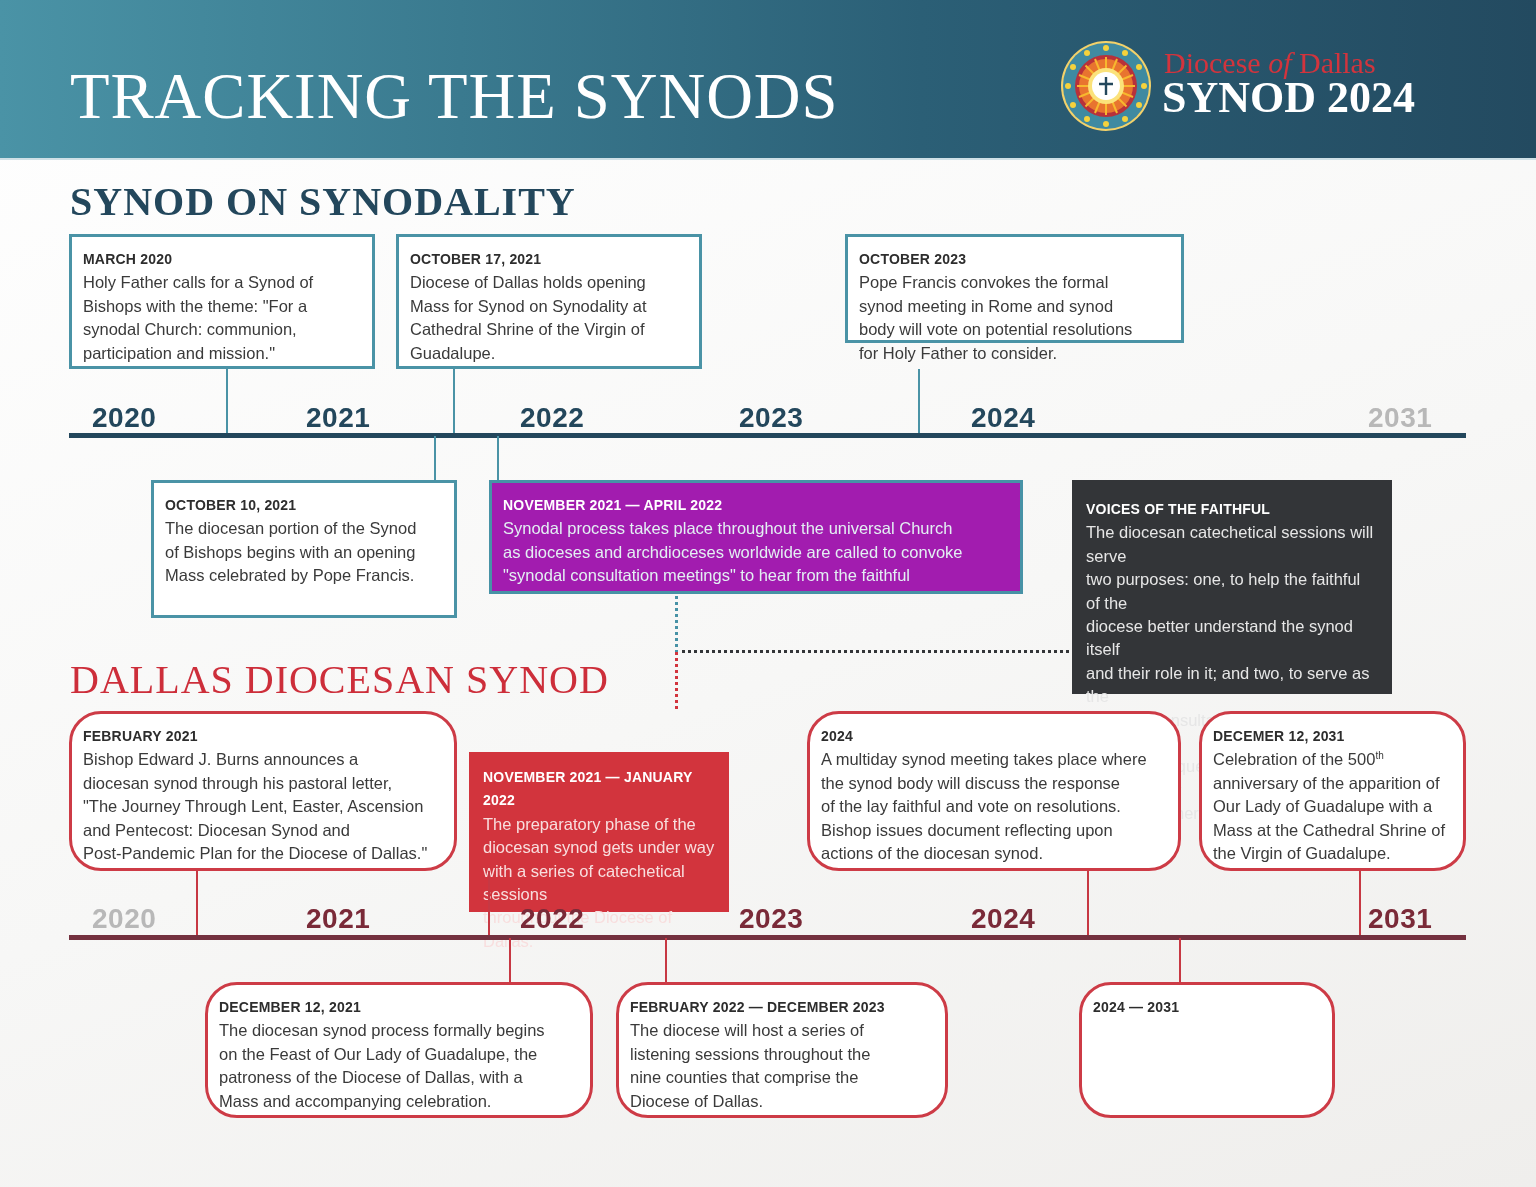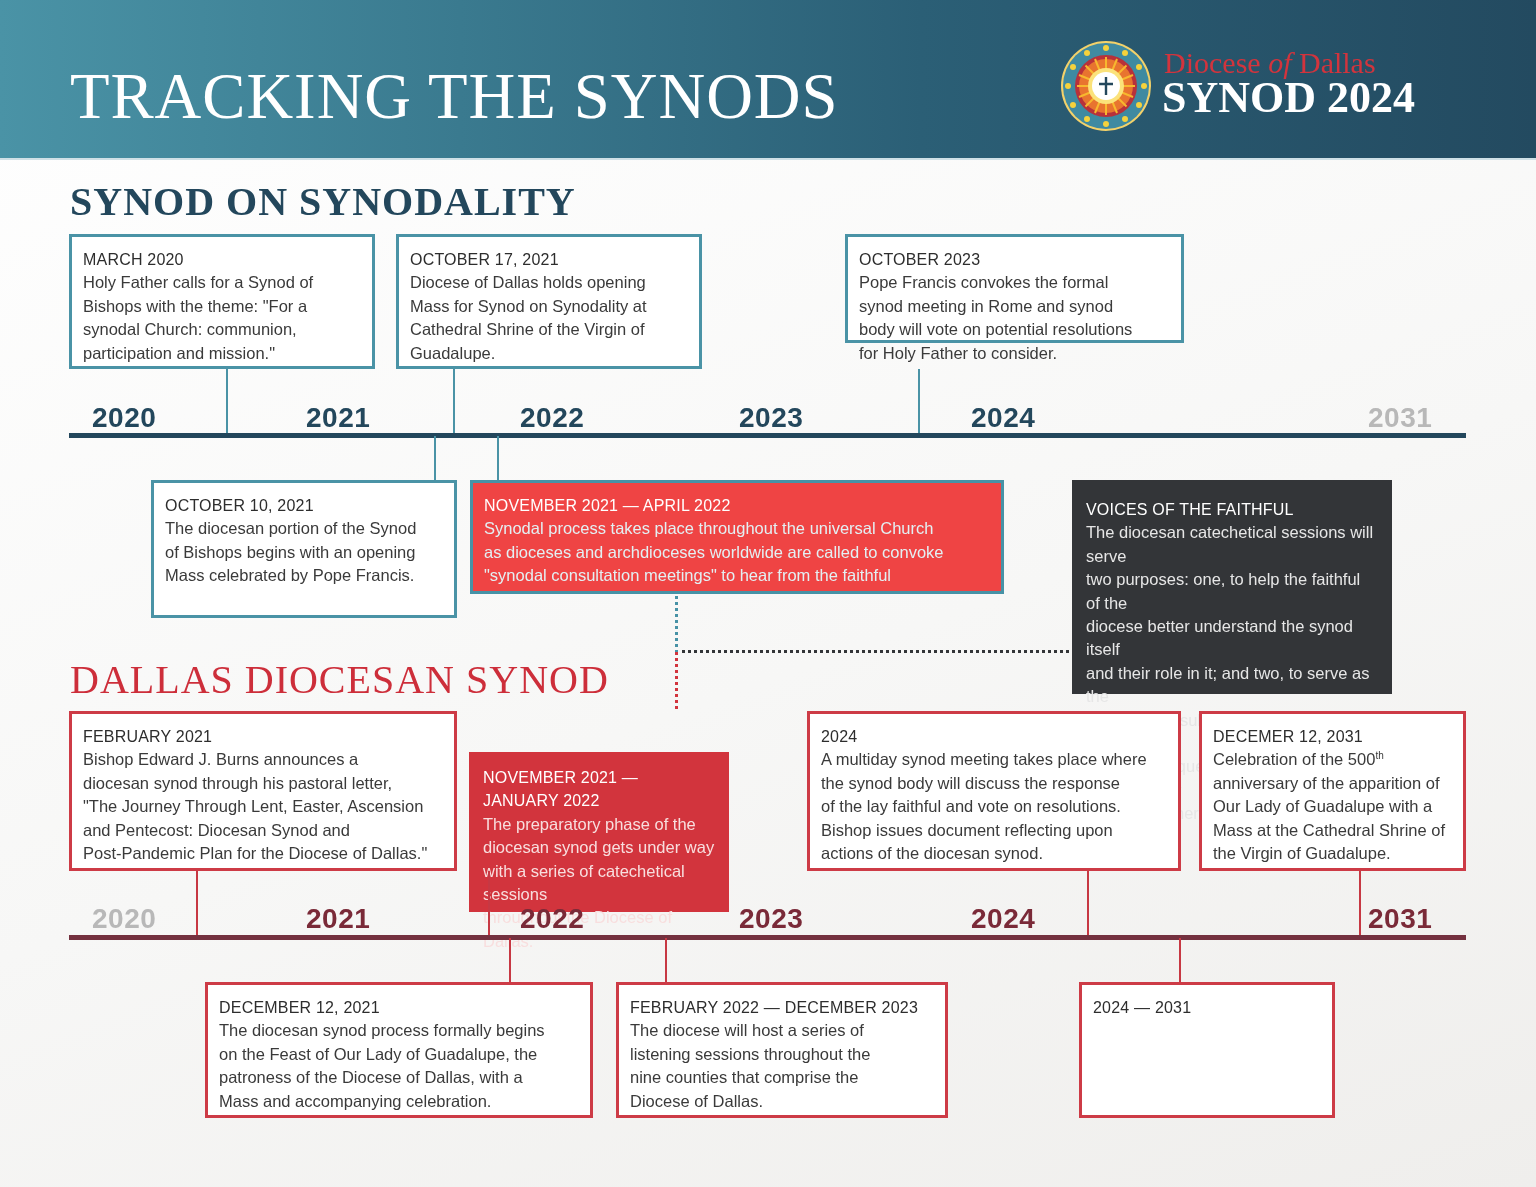--- a/index.html
+++ b/index.html
@@ -41,25 +41,25 @@
       font-size: 40px; letter-spacing: 1px; line-height: 1;
     }
     .section-title.blue { color: #23475c; left: 70px; top: 182px; font-weight: bold; }
     .section-title.red { color: #cd2e3a; left: 70px; top: 660px; }
 
     .box {
       position: absolute; border: 3px solid #4a93a6; background: #fff;
       padding: 11px 11px 8px 11px;
       font-size: 16.5px; line-height: 23.4px; color: #3a3a3a;
     }
-    .box.red { border-color: #cd3b46; }
-    .box.teal-fill { background: #ef4444; border-color: #4792a6; color: #e3f0f3; }
+    .box.red { border-color: #cd3b46; border-radius: 32px; }
+    .box.teal-fill { background: #a21caf; border-color: #4792a6; color: #e3f0f3; margin-left: 19px; }
     .box.red-fill { background: #d2343d; border-color: #d2343d; color: #f8dede; }
     .box.dark-fill { background: #333538; border-color: #333538; color: #e6e6e6; }
-    .box .date { font-weight: normal; font-size: 16px; color: #2d2d2d; letter-spacing: 0.2px; }
+    .box .date { font-weight: bold; font-size: 14px; color: #2d2d2d; letter-spacing: 0.2px; }
     .box.teal-fill .date, .box.red-fill .date, .box.dark-fill .date { color: #ffffff; }
     .box .desc { white-space: pre-line; }
     sup { font-size: 10px; line-height: 0; }
 
     .axis { position: absolute; left: 69px; width: 1397px; height: 5px; }
     .axis.blue { top: 433px; background: #23475c; }
     .axis.red { top: 935px; background: #74313f; }
 
     .year {
       position: absolute; font-weight: bold; font-size: 28px; line-height: 1;

